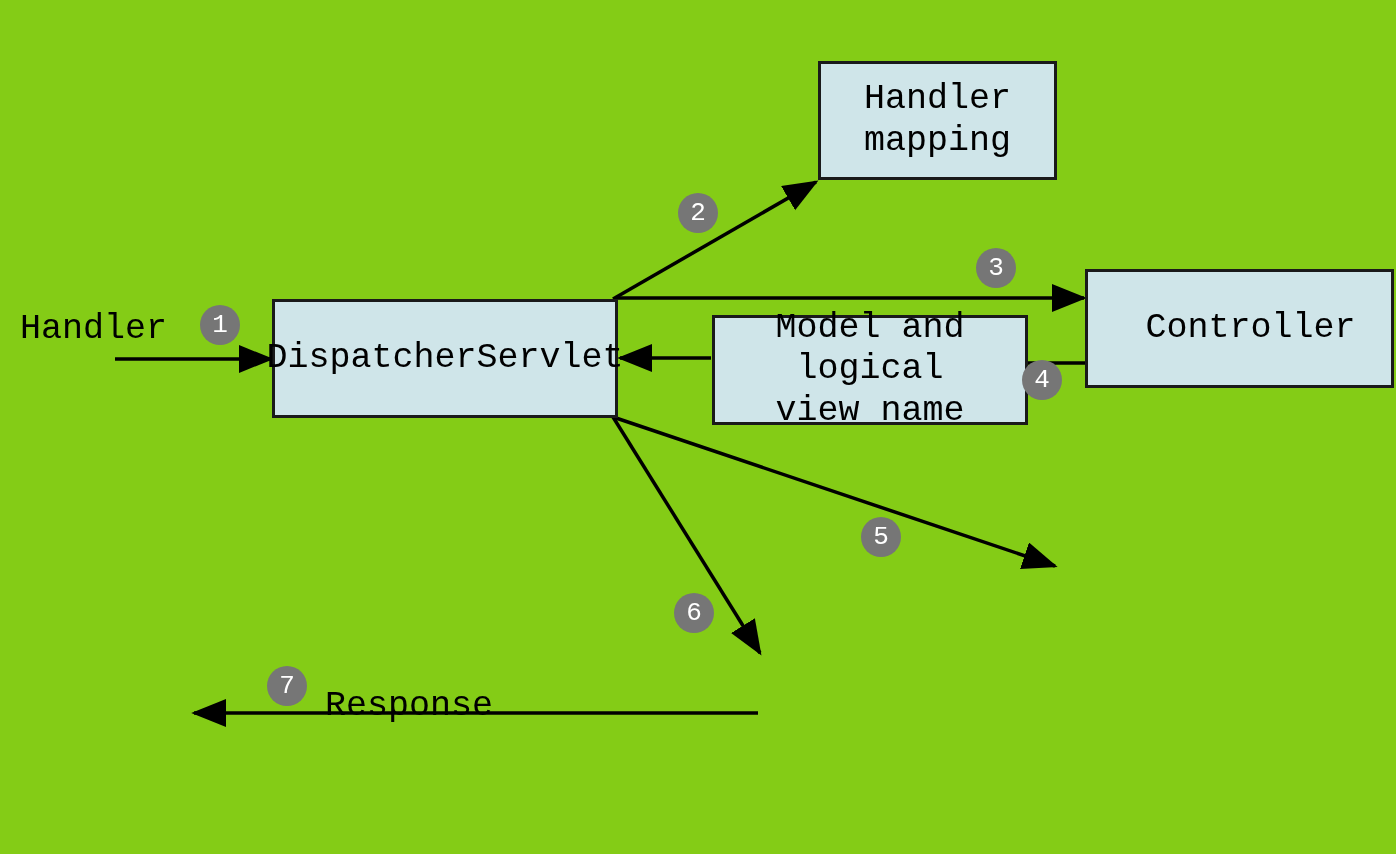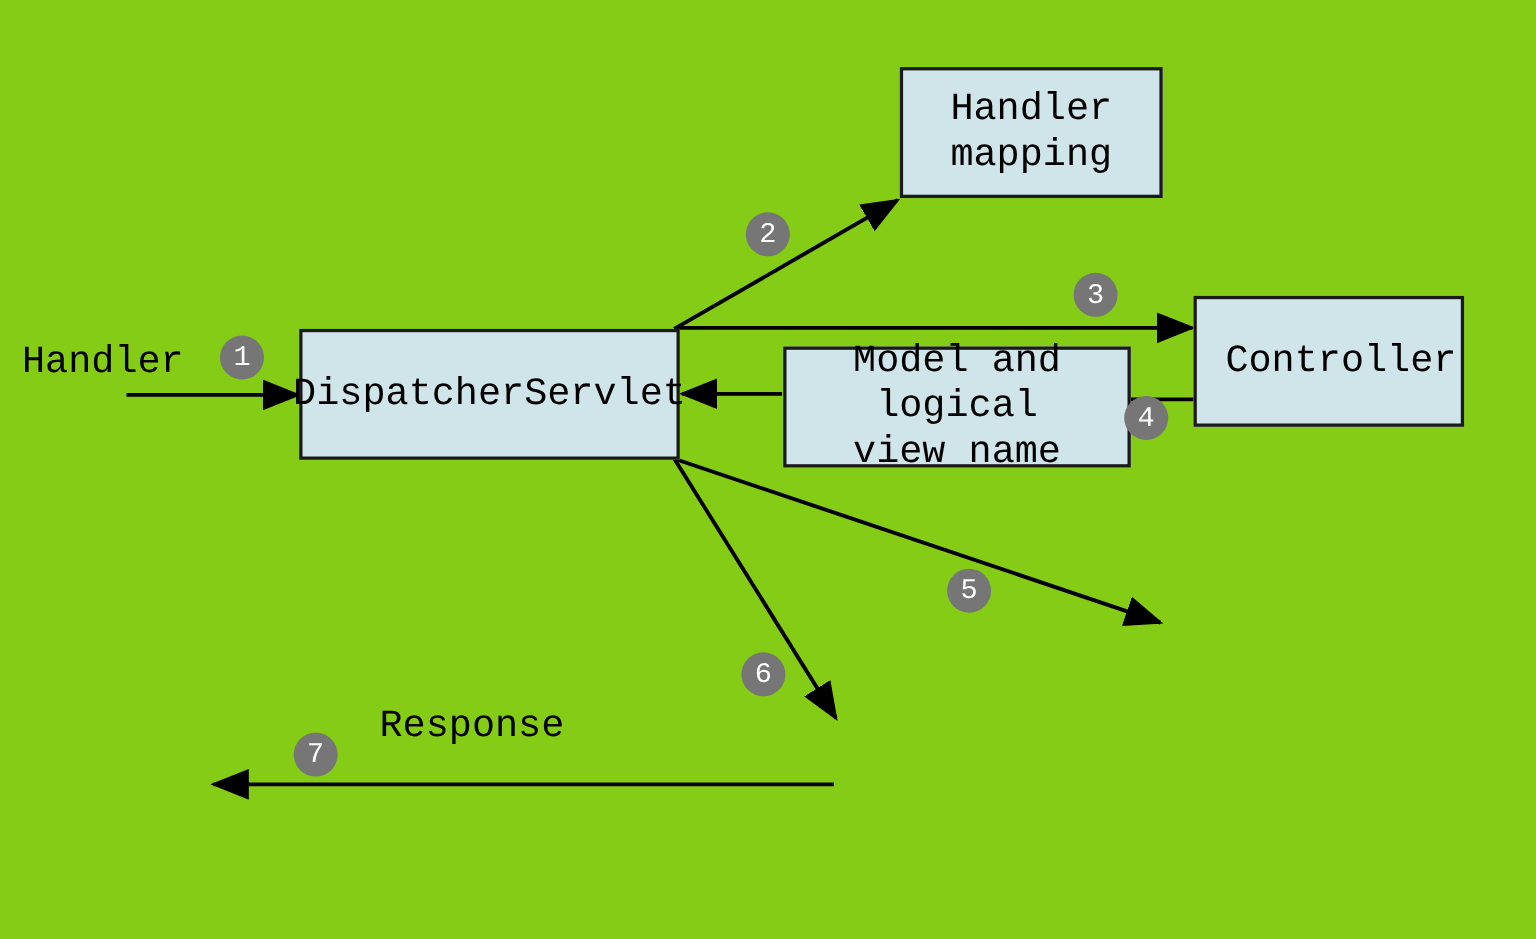--- a/index.html
+++ b/index.html
@@ -97,29 +97,29 @@
 
   <div class="node" style="left:272px; top:299px; width:346px; height:119px;">
     <span class="node-label">DispatcherServlet</span>
   </div>
 
   <div class="node" style="left:712px; top:315px; width:316px; height:110px;">
     <span class="node-label">Model and logical
 view name</span>
   </div>
 
-  <div class="node" style="left:1085px; top:269px; width:246px; height:119px;padding-left:28px;">
+  <div class="node" style="left:1085px; top:269px; width:309px; height:119px;padding-left:28px;">
     <span class="node-label">Controller</span>
   </div>
 
 
 
   <div class="plain-label" style="left:20px; top:312px;">Handler</div>
 
-  <div class="plain-label" style="left:325px; top:643px;margin-left:20px;">Response</div>
+  <div class="plain-label" style="left:325px; top:689px;">Response</div>
 
   <div class="badge" style="left:200px; top:305px;">
     <span>1</span>
   </div>
   <div class="badge" style="left:678px; top:193px;">
     <span>2</span>
   </div>
   <div class="badge" style="left:976px; top:248px;">
     <span>3</span>
   </div>

